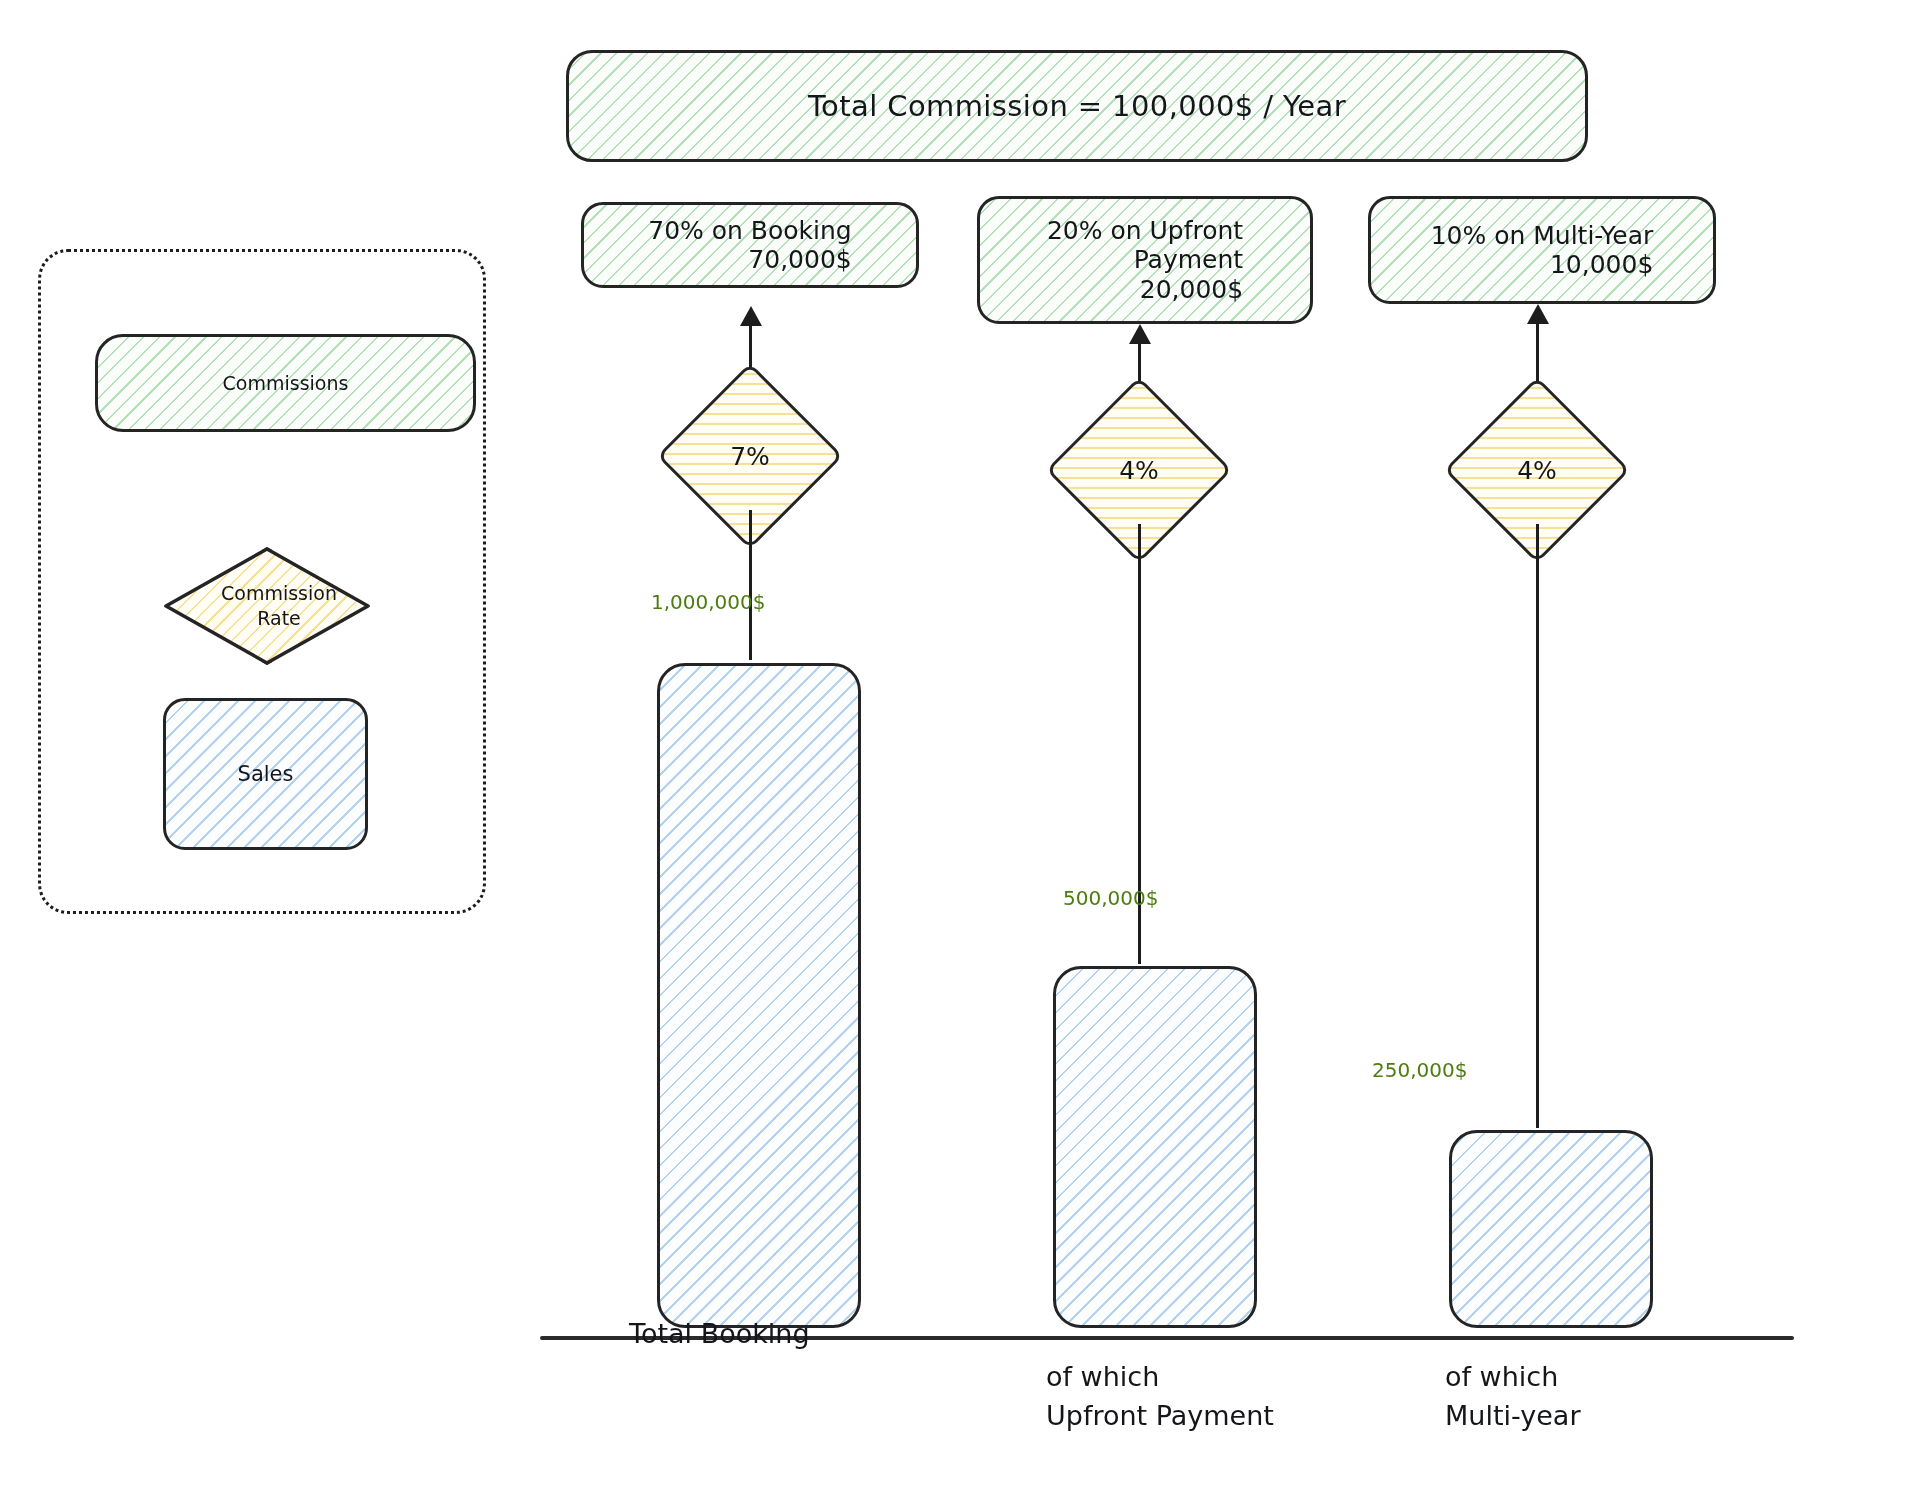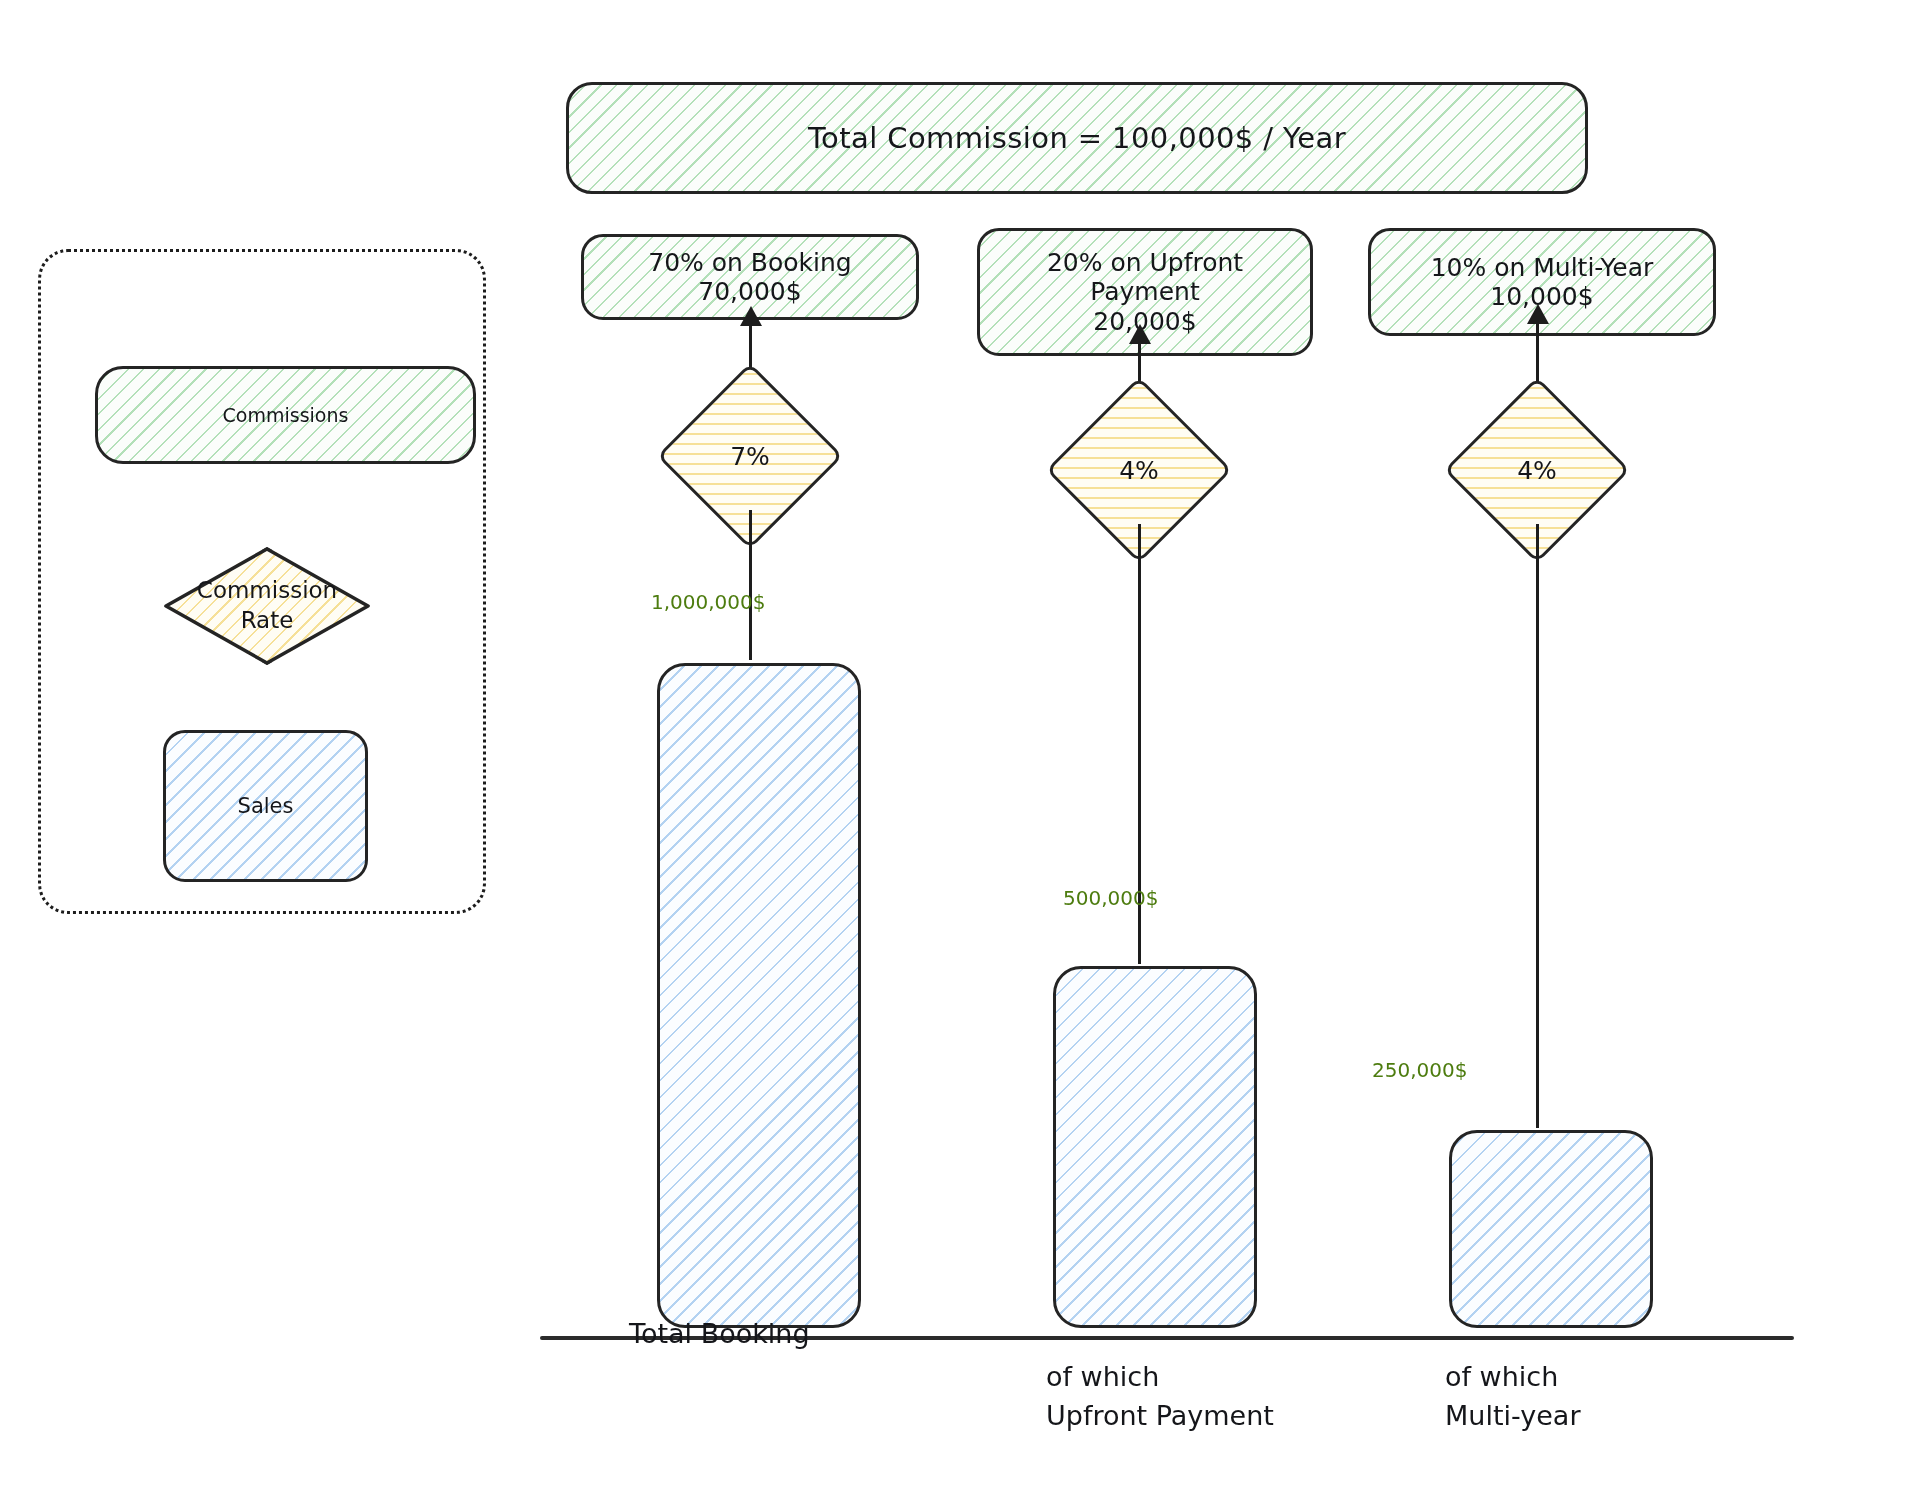--- a/index.html
+++ b/index.html
@@ -21,24 +21,23 @@
   }
 
   
   .node {
     position: absolute;
     box-sizing: border-box;
     border: 3px solid #242424;
     display: flex;
     align-items: center;
     justify-content: center;
-    text-align: center;
+    text-align: right;
     color: #15161a;
     line-height: 1.18;
-    margin-top: 32px;
   }
 
   .green-fill {
     background-color: #fbfdfb;
     background-image: repeating-linear-gradient(
       -45deg,
       rgba(120, 200, 130, 0.55) 0px,
       rgba(120, 200, 130, 0.55) 1.6px,
       rgba(255, 255, 255, 0) 1.6px,
       rgba(255, 255, 255, 0) 11px
@@ -251,28 +250,28 @@
   }
   #legend-diamond-outline {
     position: absolute;
     left: 0;
     top: 44px;
     width: 206px;
     height: 118px;
   }
   #legend-diamond-label {
     position: absolute;
-    left: 0;
+    left: 12px;
     top: 44px;
     width: 206px;
     height: 118px;
     display: flex;
     align-items: center;
     justify-content: center;
-    font-size: 23px;
+    font-size: 19px;
     color: #15161a;
     white-space: pre-line;
     text-align: center;
     line-height: 1.3;
   }
   #legend-item-sales {
     left: 163px;
     top: 698px;
     width: 205px;
     height: 152px;

